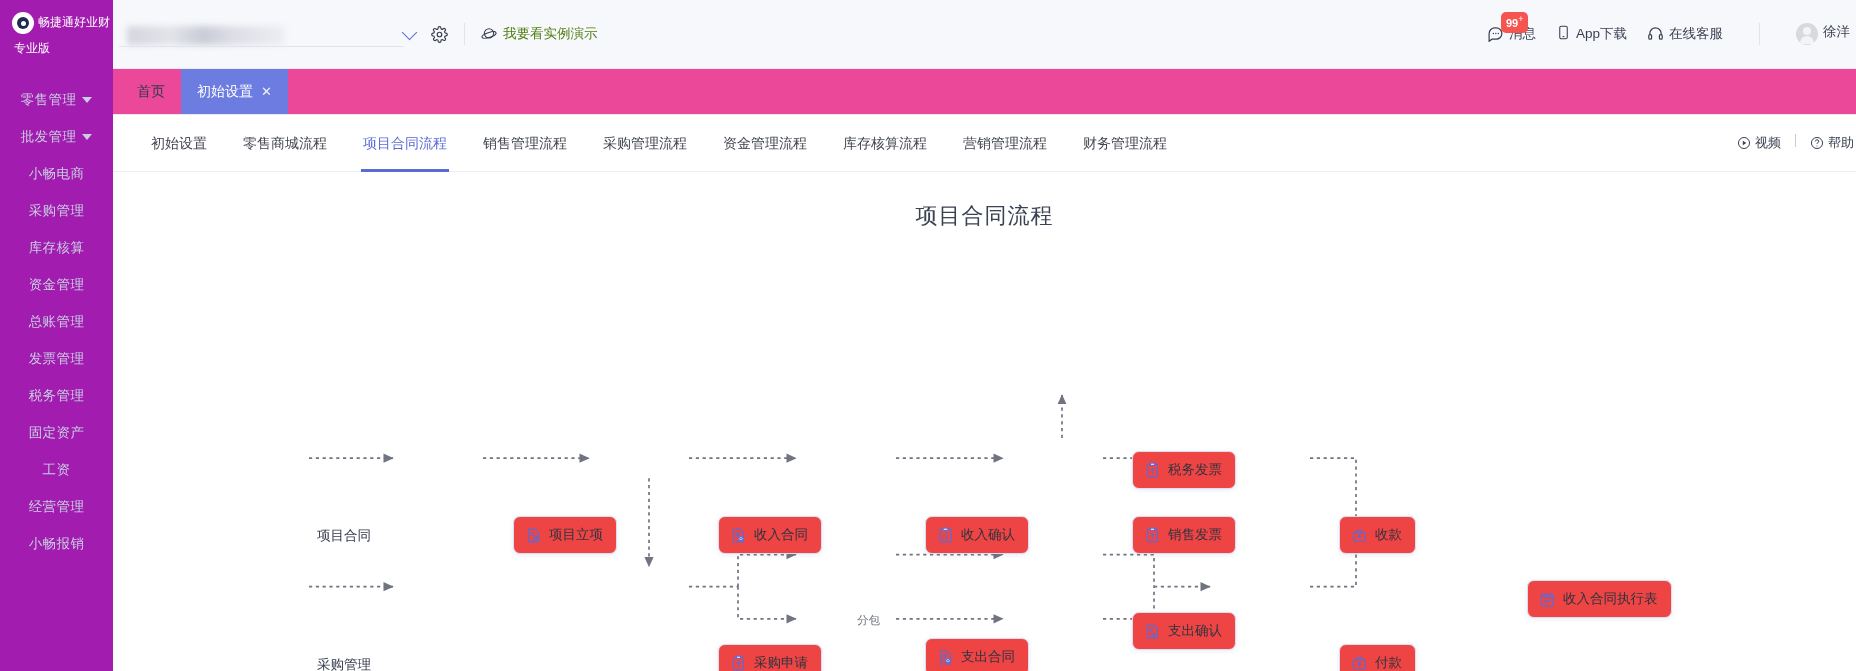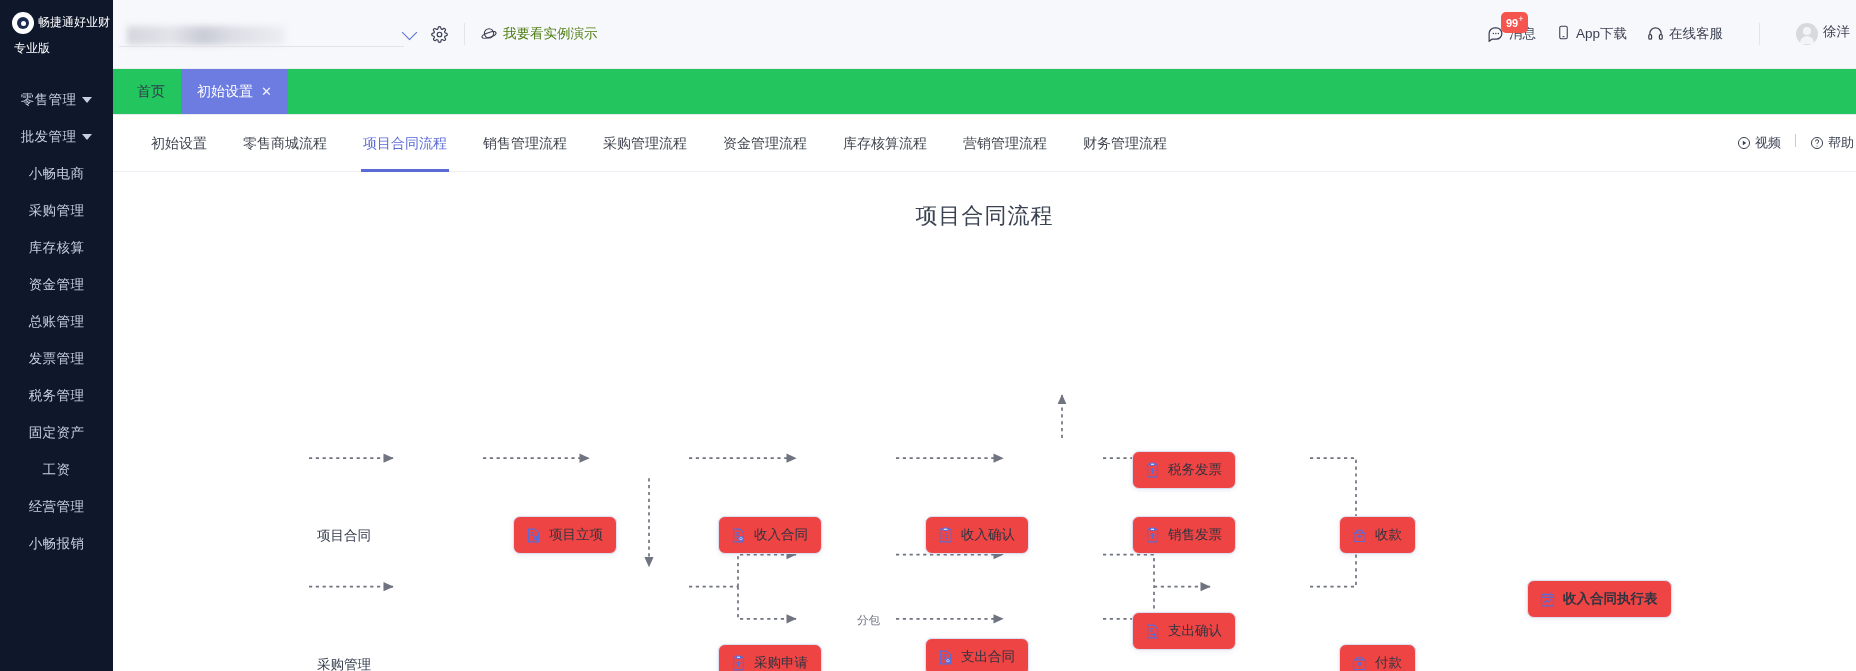--- a/index.html
+++ b/index.html
@@ -5,21 +5,21 @@
   * { box-sizing: border-box; margin: 0; padding: 0; }
   html, body {
     width: 1856px; height: 671px;
     font-family: "Liberation Sans", "DejaVu Sans", sans-serif;
     background: #ffffff; overflow: hidden;
   }
   #app { position: relative; width: 1856px; height: 671px; display: flex; background:#f5f6fa; }
 
   
   .sidebar {
-    width: 113px; height: 671px; background: #0f172a;
+    width: 113px; height: 671px; background: #a21caf;
     flex: 0 0 113px; position: relative; overflow: hidden;
   }
   .logo-wrap { height: 69px; padding: 12px 0 0 12px; position: relative; }
   .logo-row { display: flex; align-items: flex-start; gap: 4px; }
   .logo-mark {
     width: 22px; height: 22px; border-radius: 50%;
     background: #ffffff; position: relative; flex: 0 0 22px;
   }
   .logo-mark::before {
     content:""; position:absolute; left:5px; top:5px; width:12px; height:12px;
@@ -70,21 +70,21 @@
   .badge sup { font-size:9px; font-weight:normal; }
   .avatar {
     width:22px;height:22px;border-radius:50%;background:#d8d9de; position:relative; flex:0 0 22px;
   }
   .avatar::before{content:"";position:absolute;left:7px;top:4px;width:8px;height:8px;border-radius:50%;background:#f3f4f6;}
   .avatar::after{content:"";position:absolute;left:4px;top:13px;width:14px;height:8px;border-radius:7px 7px 0 0;background:#f3f4f6;}
   .user-name { color:#3a3f50; font-size:13.5px; }
 
   
   .tabstrip {
-    height:46px; background:#22c55e; display:flex; align-items:stretch;
+    height:46px; background:#ec4899; display:flex; align-items:stretch;
     border-bottom:1px solid #e8eaf0; padding-left:8px;
   }
   .tab {
     display:flex; align-items:center; gap:8px; padding:0 16px;
     font-size:14px; color:#3a3f50; cursor:pointer;
   }
   .tab.home { color:#333a4d; }
   .tab.active { background:#6c7ce0; color:#ffffff; }
   .tab-close { font-size:13px; opacity:.9; }
 
@@ -378,21 +378,21 @@
 
       <div class="node" style="left:1226px; top:344px;">
         <svg class="ico" viewBox="0 0 24 24" fill="none" stroke="#5b6bd6" stroke-width="1.7">
           <path d="M4 8.5h16v9a3 3 0 0 1-3 3H7a3 3 0 0 1-3-3z"></path>
           <path d="M7.5 8.5c0-2.2 2-4 4.5-4s4.5 1.8 4.5 4"></path>
           <path d="M12 11v5M9.8 12.8L12 15l2.2-2.2M10 12.6h4"></path>
         </svg>
         <span>收款</span>
       </div>
 
-      <div class="node" style="left:1414px; top:408px;font-weight:bold;">
+      <div class="node" style="left:1414px; top:408px;">
         <svg class="ico" viewBox="0 0 24 24" fill="none" stroke="#5b6bd6" stroke-width="1.7">
           <rect x="3.5" y="5" width="17" height="16" rx="2"></rect>
           <path d="M3.5 9h17M7 2.5v3.5M12 2.5v3.5M17 2.5v3.5"></path>
           <path d="M7 16.5l3-3 2.6 2.6L17 11.5"></path>
         </svg>
         <span>收入合同执行表</span>
       </div>
 
       <div class="node" style="left:605px; top:472px;">
         <svg class="ico" viewBox="0 0 24 24" fill="none" stroke="#5b6bd6" stroke-width="1.7">

